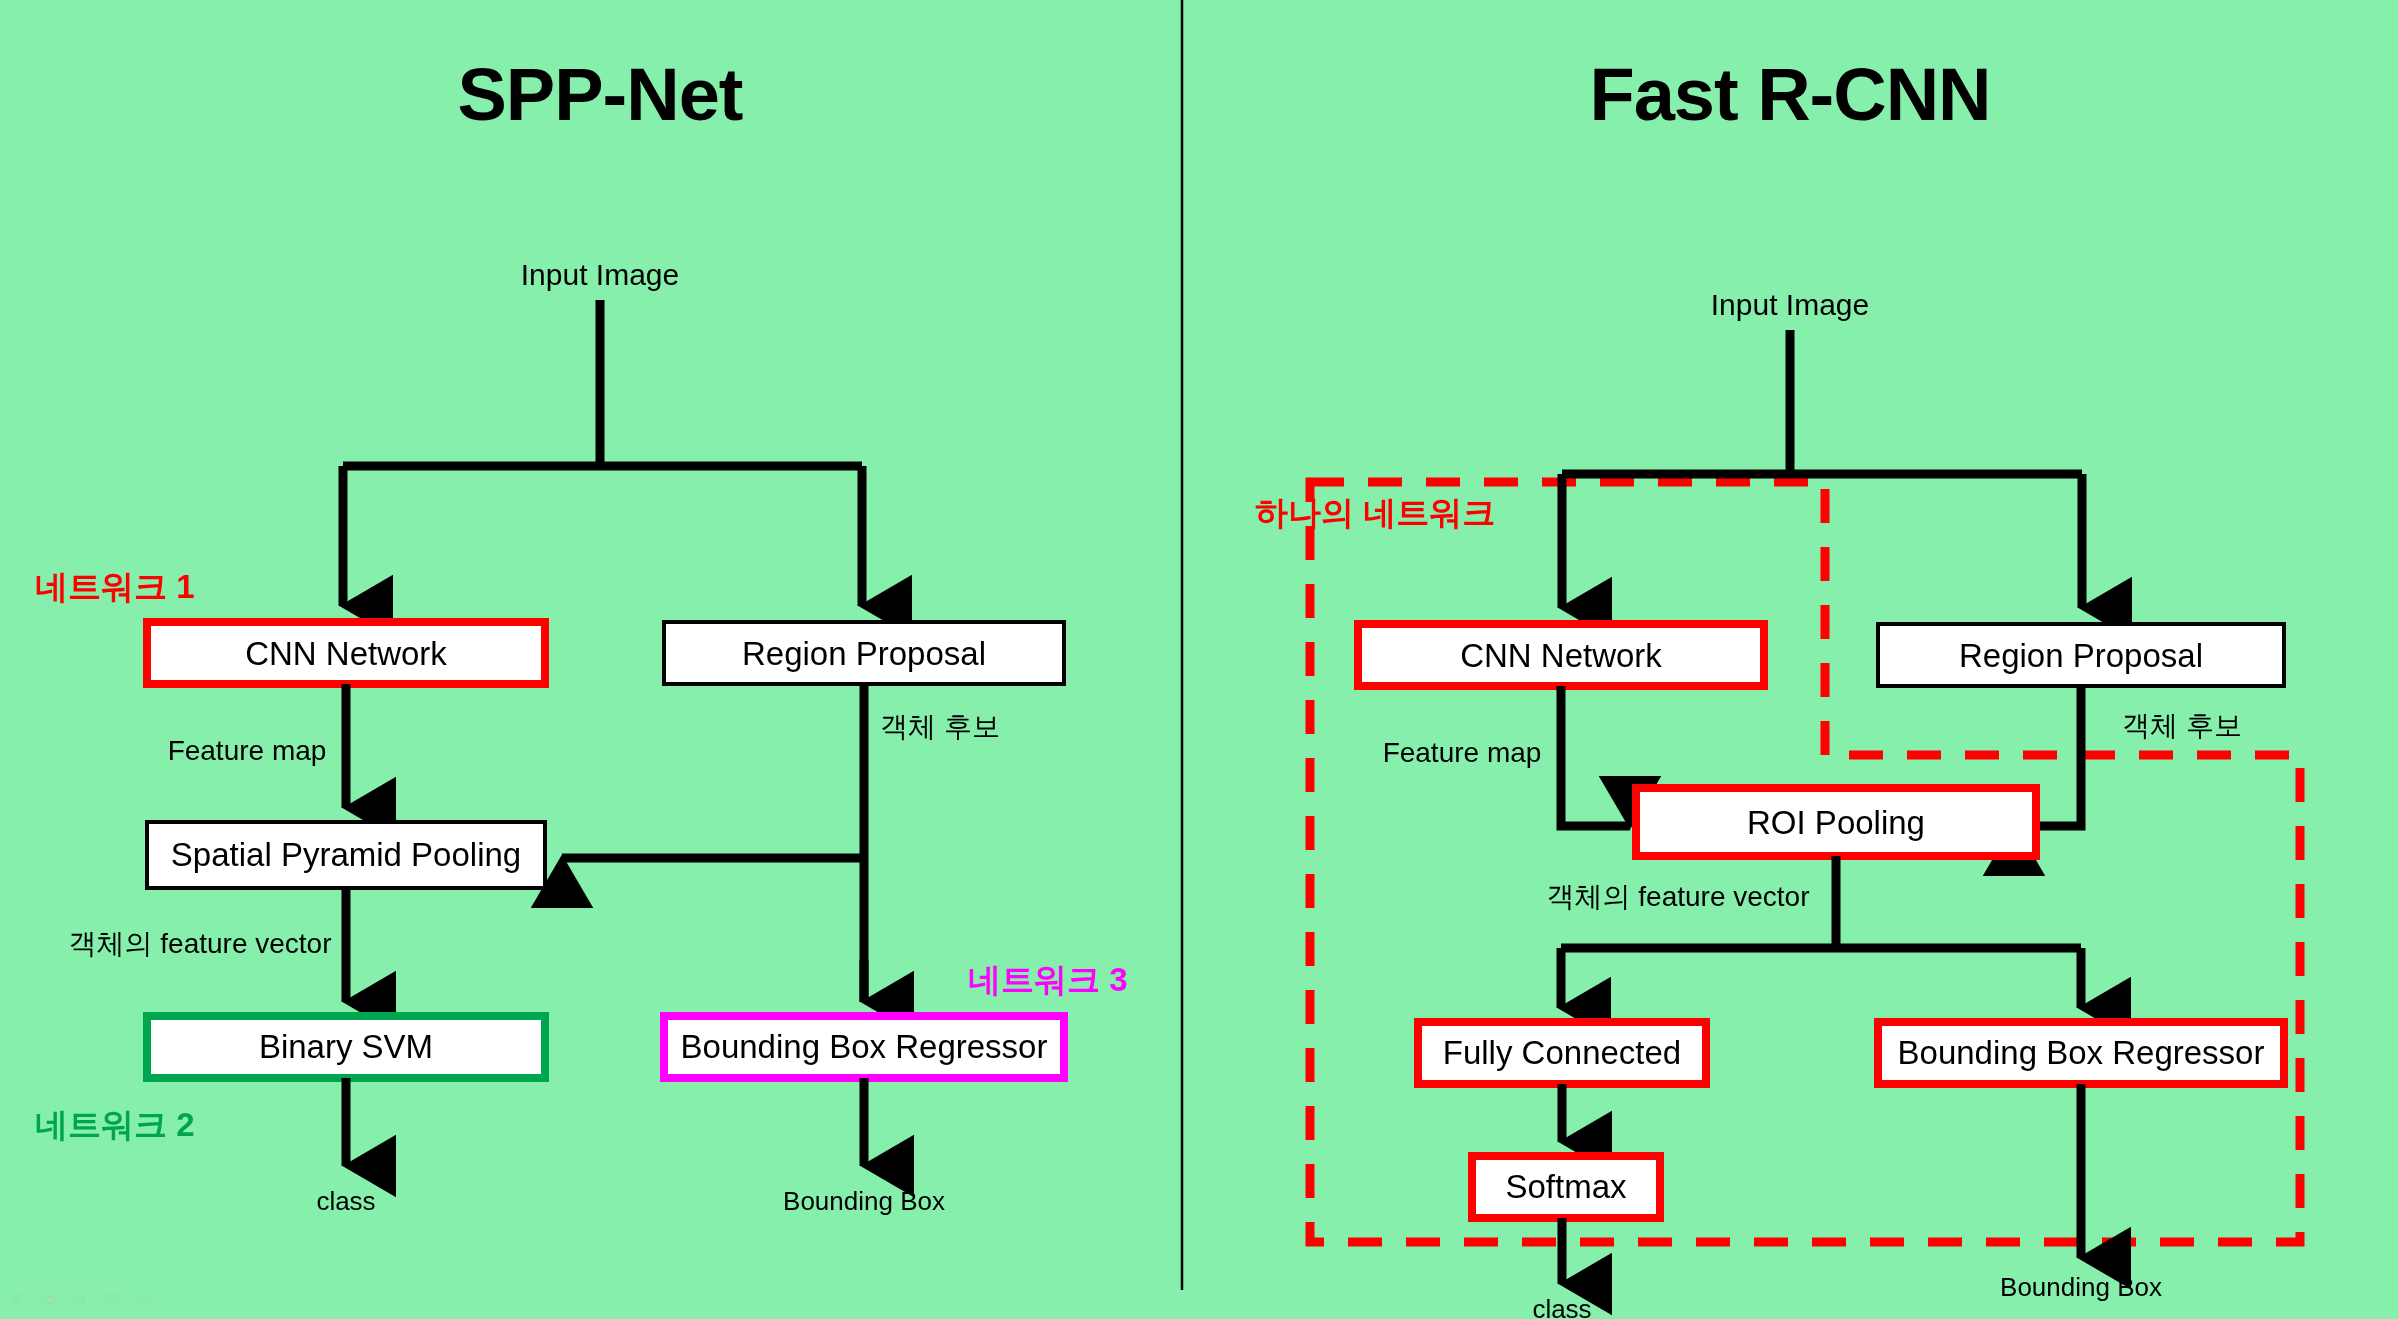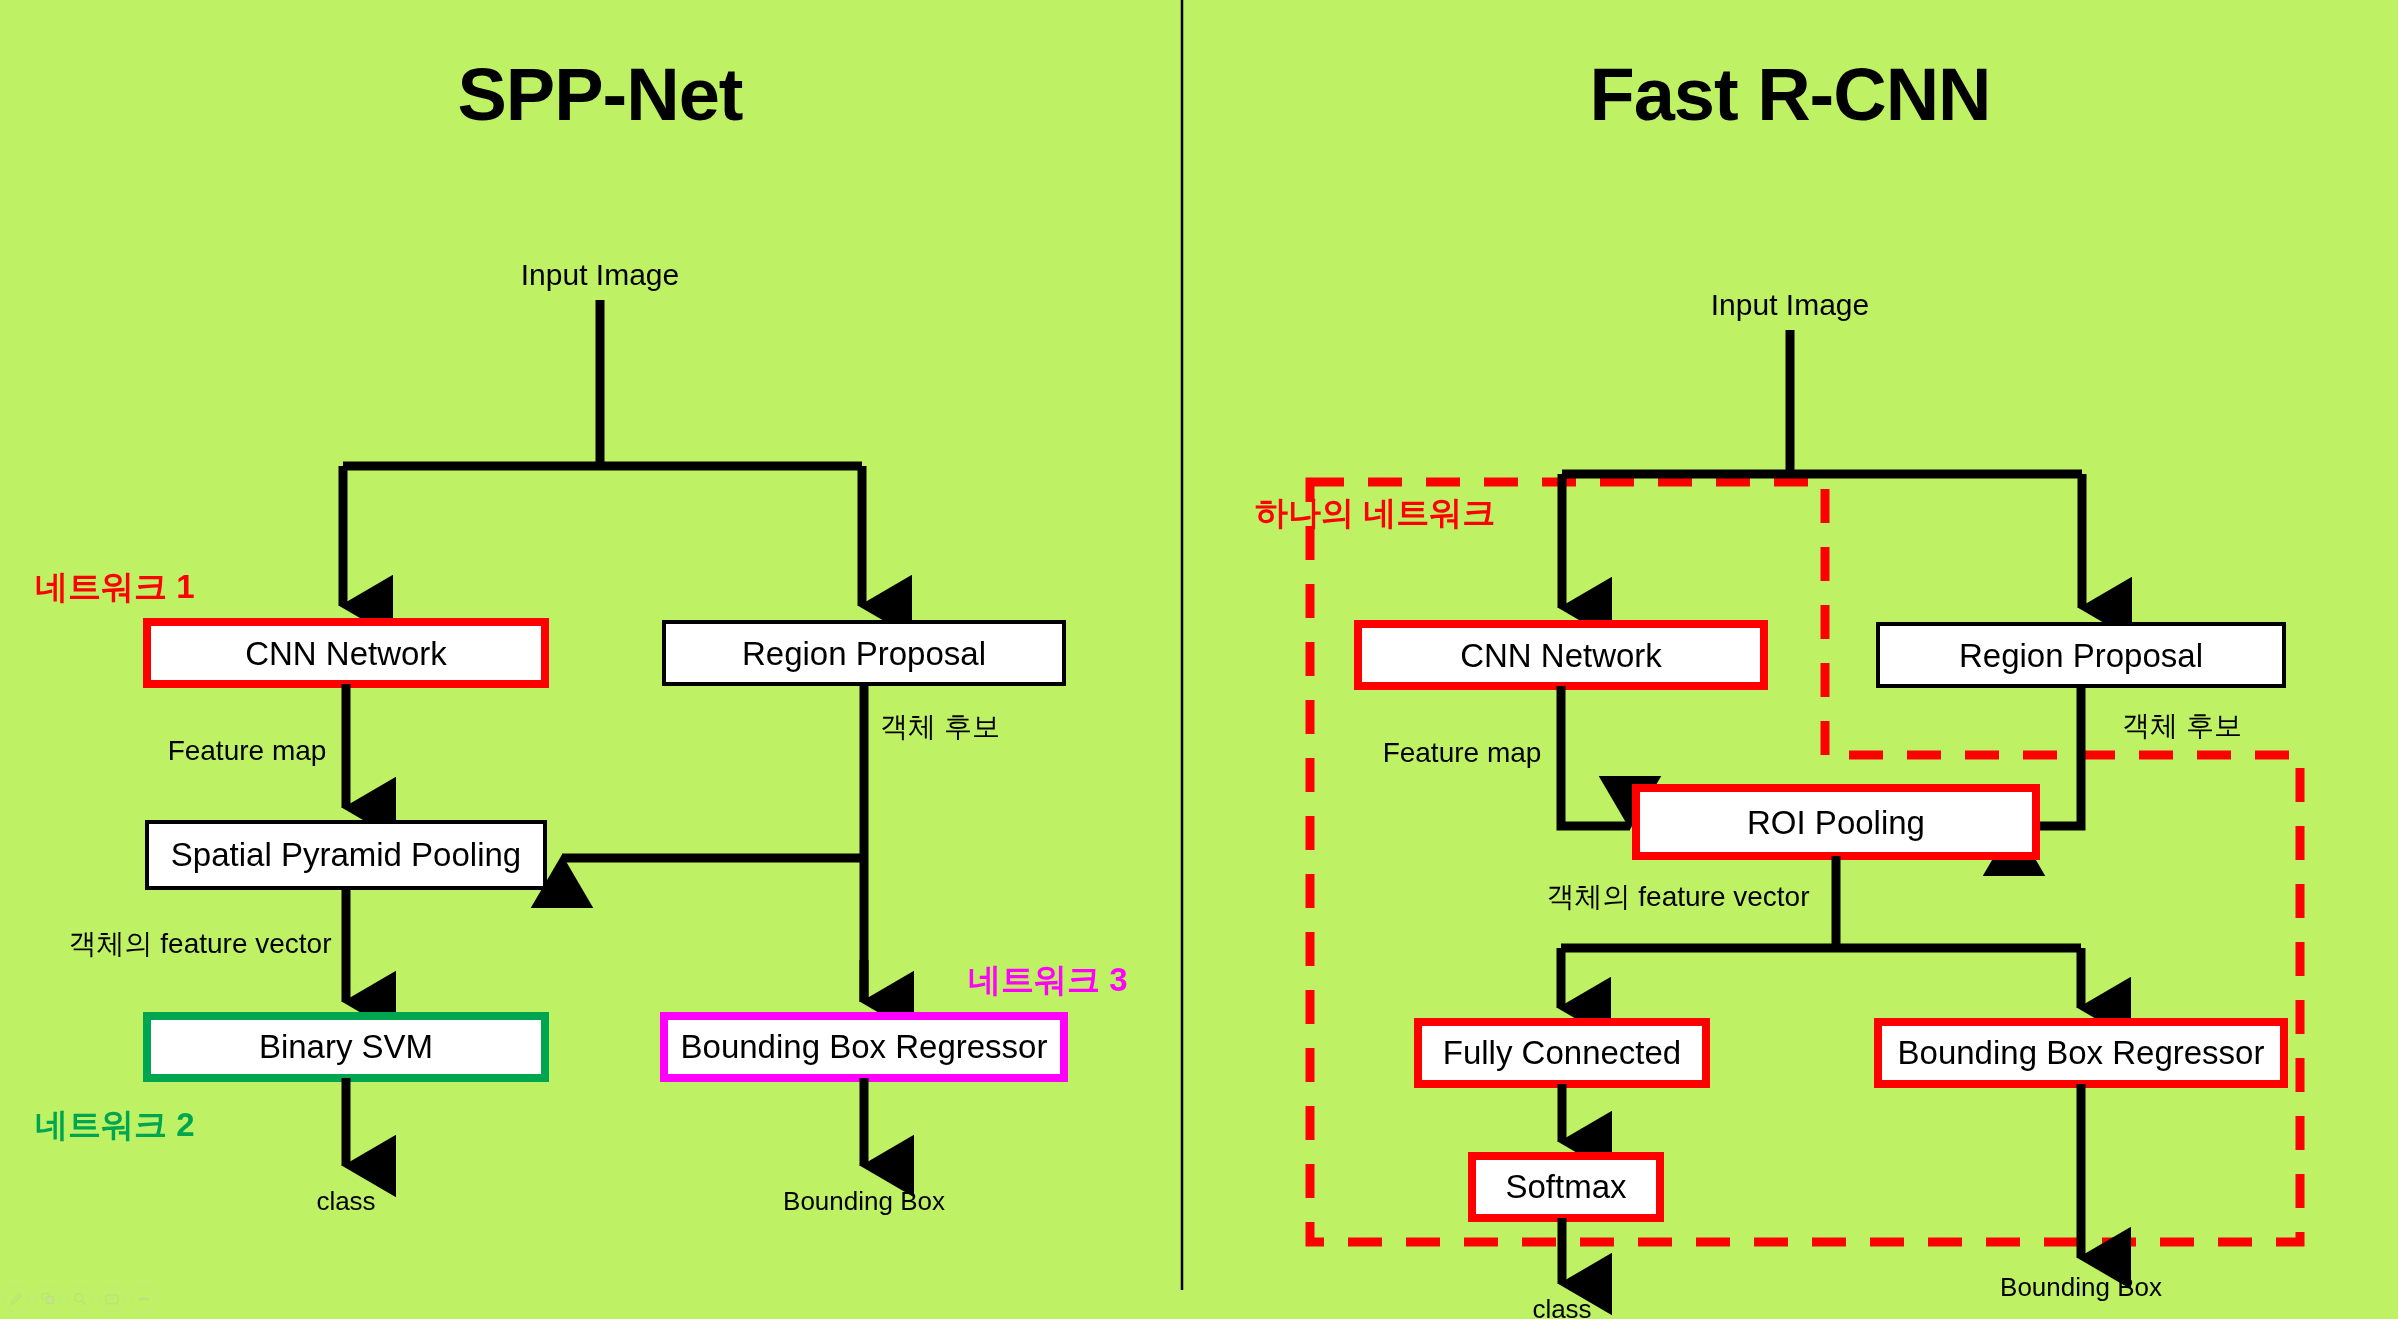--- a/index.html
+++ b/index.html
@@ -7,21 +7,21 @@
     padding: 0;
     background: #ffffff;
   }
   body {
     font-family: "Liberation Sans", sans-serif;
   }
   #canvas {
     position: relative;
     width: 2398px;
     height: 1319px;
-    background: #bef264;
+    background: #86efac;
     overflow: hidden;
   }
   #diagram-svg {
     position: absolute;
     top: 0;
     left: 0;
     width: 2398px;
     height: 1319px;
   }
   .slide-title {

